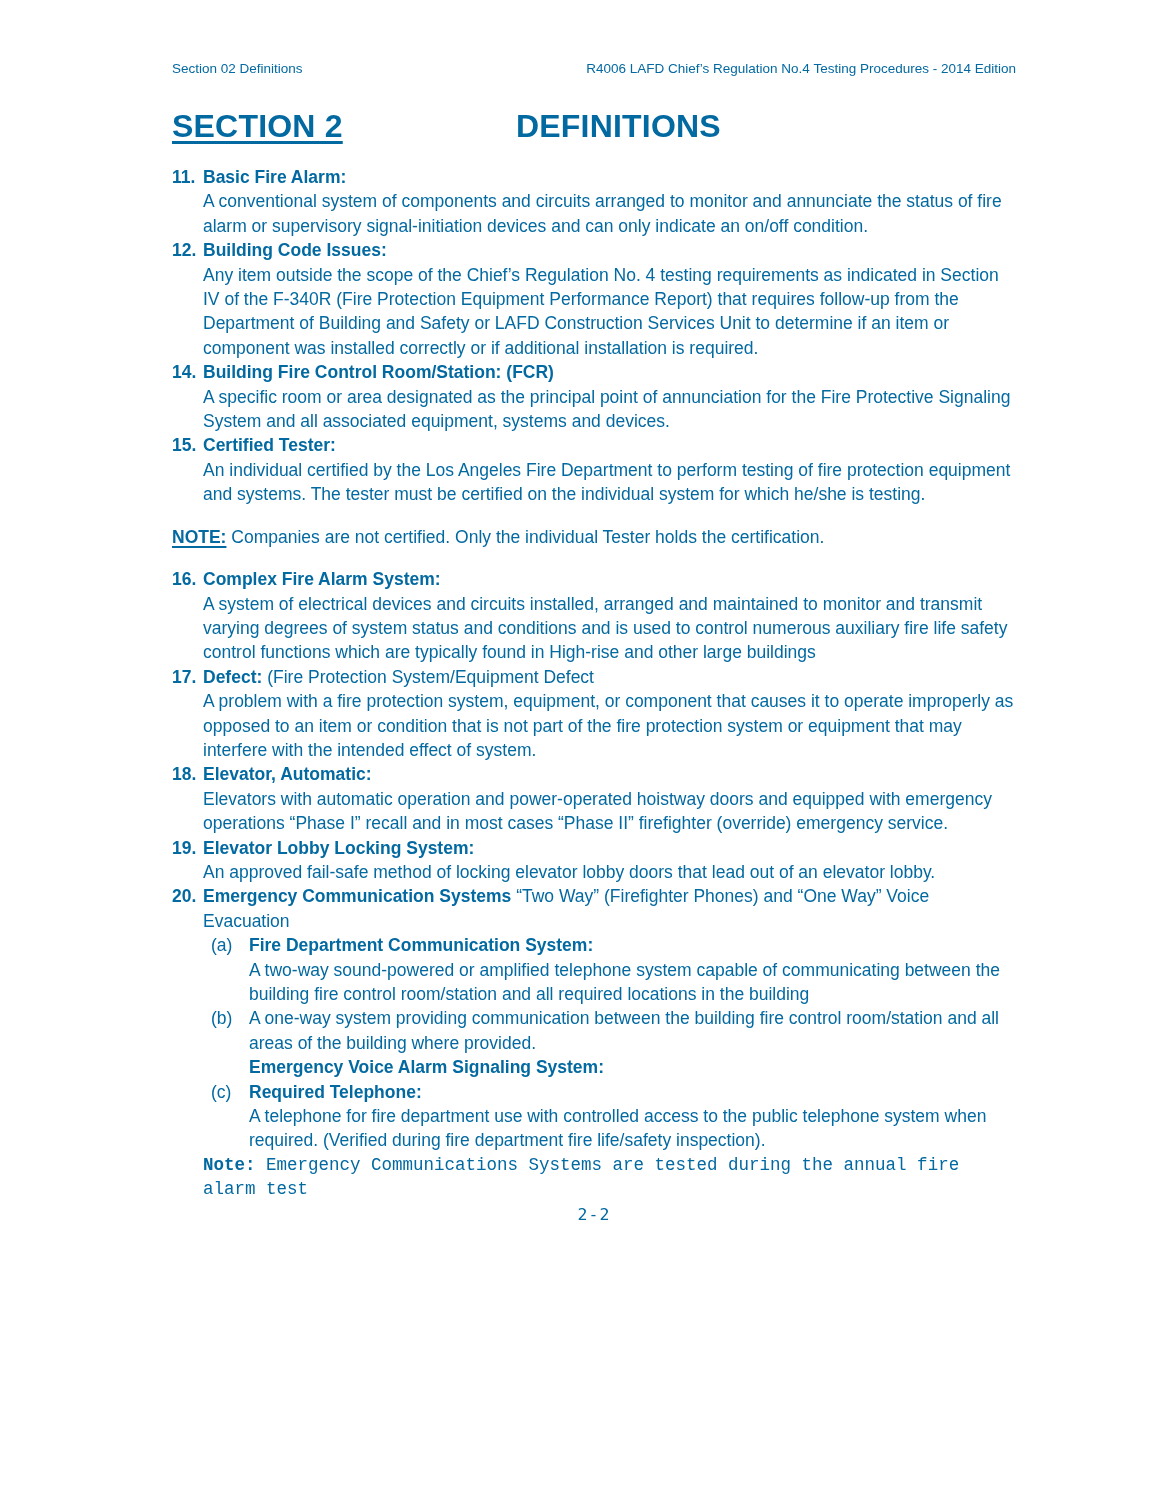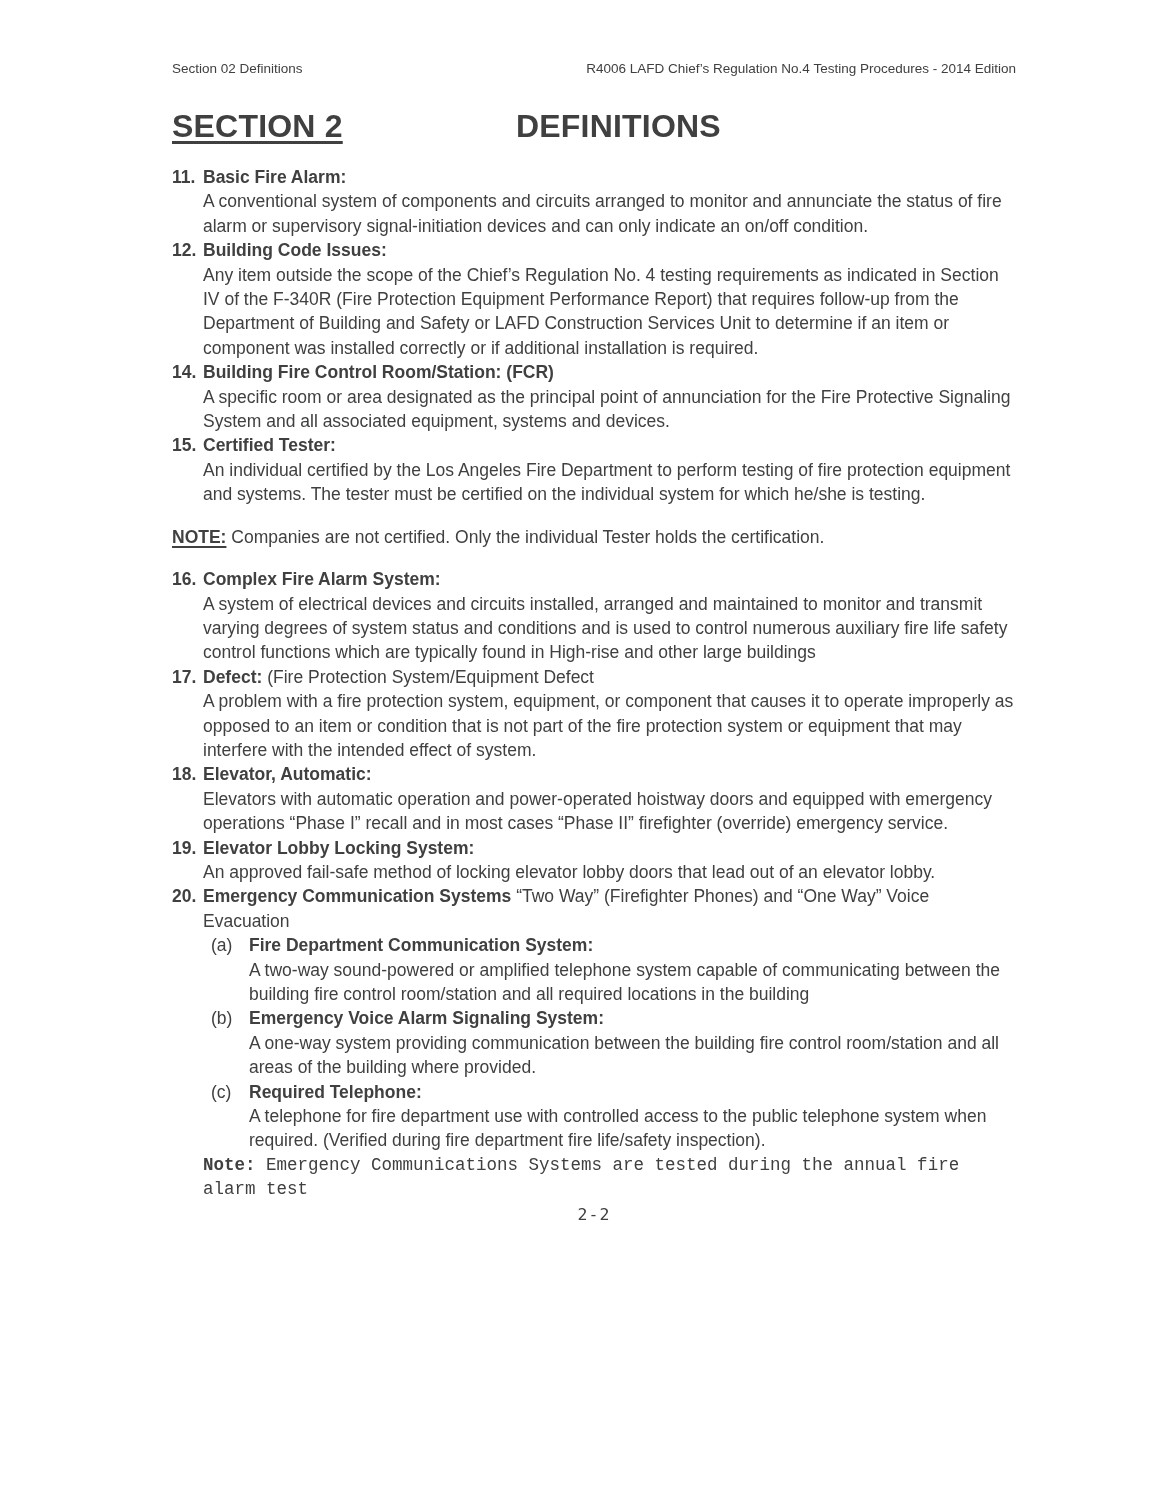--- a/index.html
+++ b/index.html
@@ -2,21 +2,21 @@
 <html><head>
 <meta charset="utf-8">
 <style>
   * { margin: 0; padding: 0; box-sizing: border-box; }
   html, body { background: #e8e8e8; }
   .page {
     width: 1156px;
     height: 1496px;
     margin: 0 auto;
     background: #ffffff;
-    color: #404040;
+    color: #0369a1;
     font-family: "Liberation Sans", sans-serif;
     padding: 60px 140px 0 172px;
     overflow: hidden;
   }
   .doc-header {
     display: flex;
     justify-content: space-between;
     font-size: 13.5px;
     line-height: 17px;
     margin-bottom: 34px;
@@ -155,22 +155,22 @@
           <span class="sub-marker">(a)</span>
           <div class="sub-content">
             <div><span class="term">Fire Department Communication System:</span></div>
             <div>A two-way sound-powered or amplified telephone system capable of communicating between the building fire control room/station and all required locations in the building</div>
           </div>
         </div>
 
         <div class="sub">
           <span class="sub-marker">(b)</span>
           <div class="sub-content">
+            <div> A one-way system providing communication between the building fire control room/station and all areas of the building where provided.</div>
             <div><span class="term">Emergency Voice Alarm Signaling System:</span></div>
-            <div> A one-way system providing communication between the building fire control room/station and all areas of the building where provided.</div>
           </div>
         </div>
 
         <div class="sub">
           <span class="sub-marker">(c)</span>
           <div class="sub-content">
             <div><span class="term">Required Telephone:</span></div>
             <div>A telephone for fire department use with controlled access to the public telephone system when required. (Verified during fire department fire life/safety inspection).</div>
           </div>
         </div>

